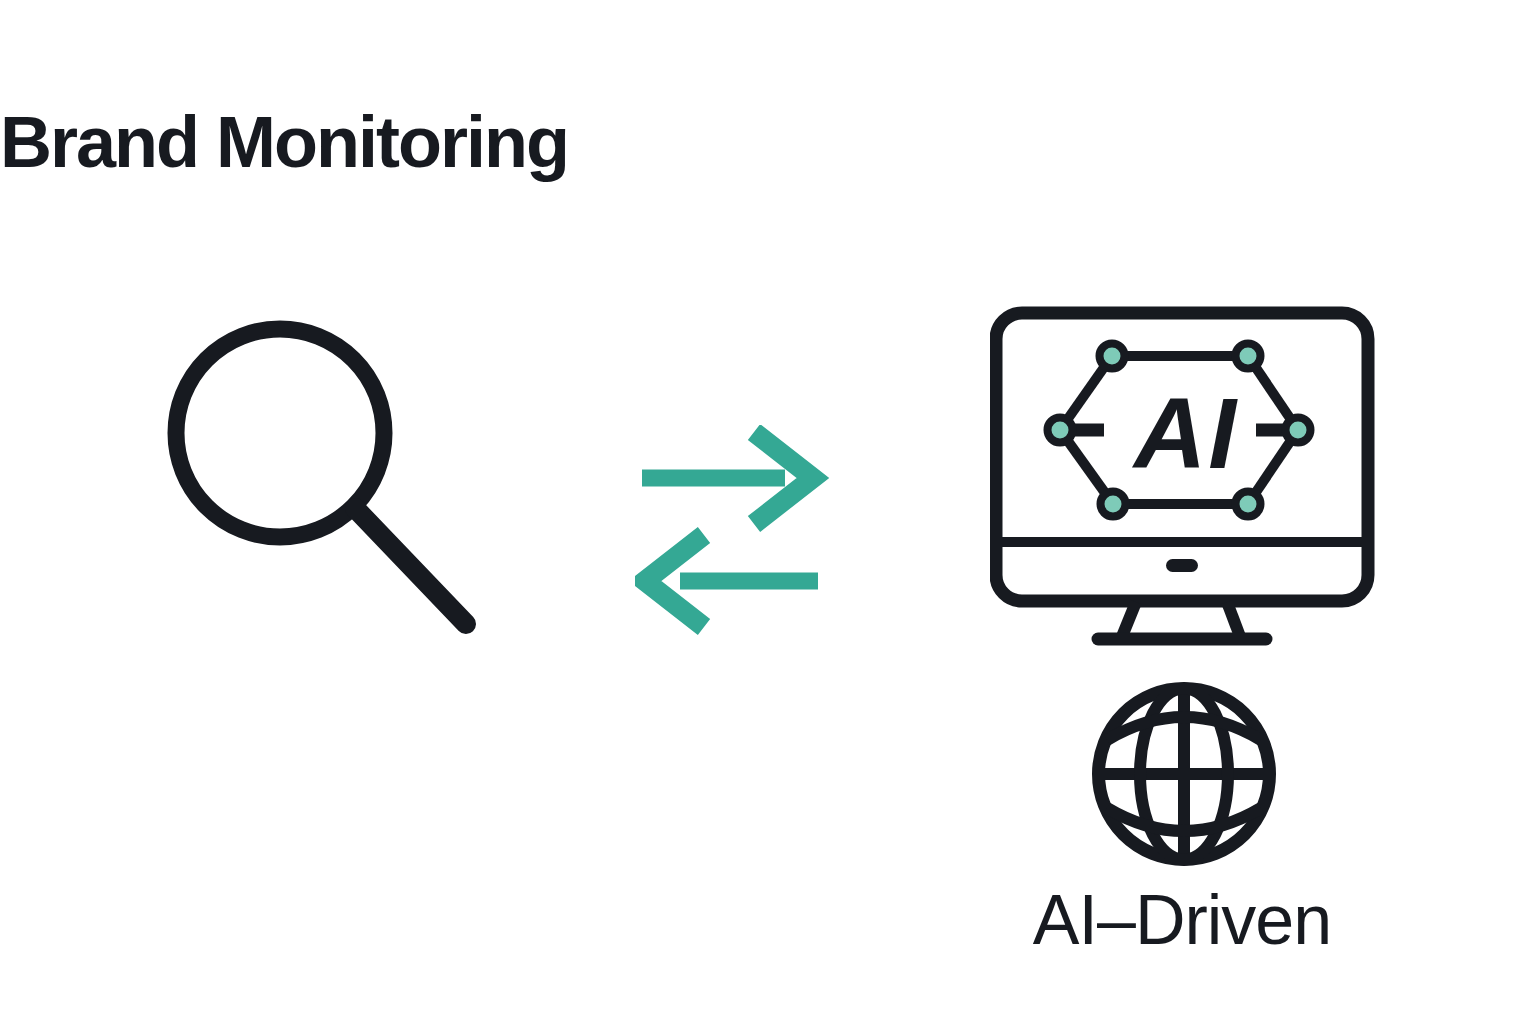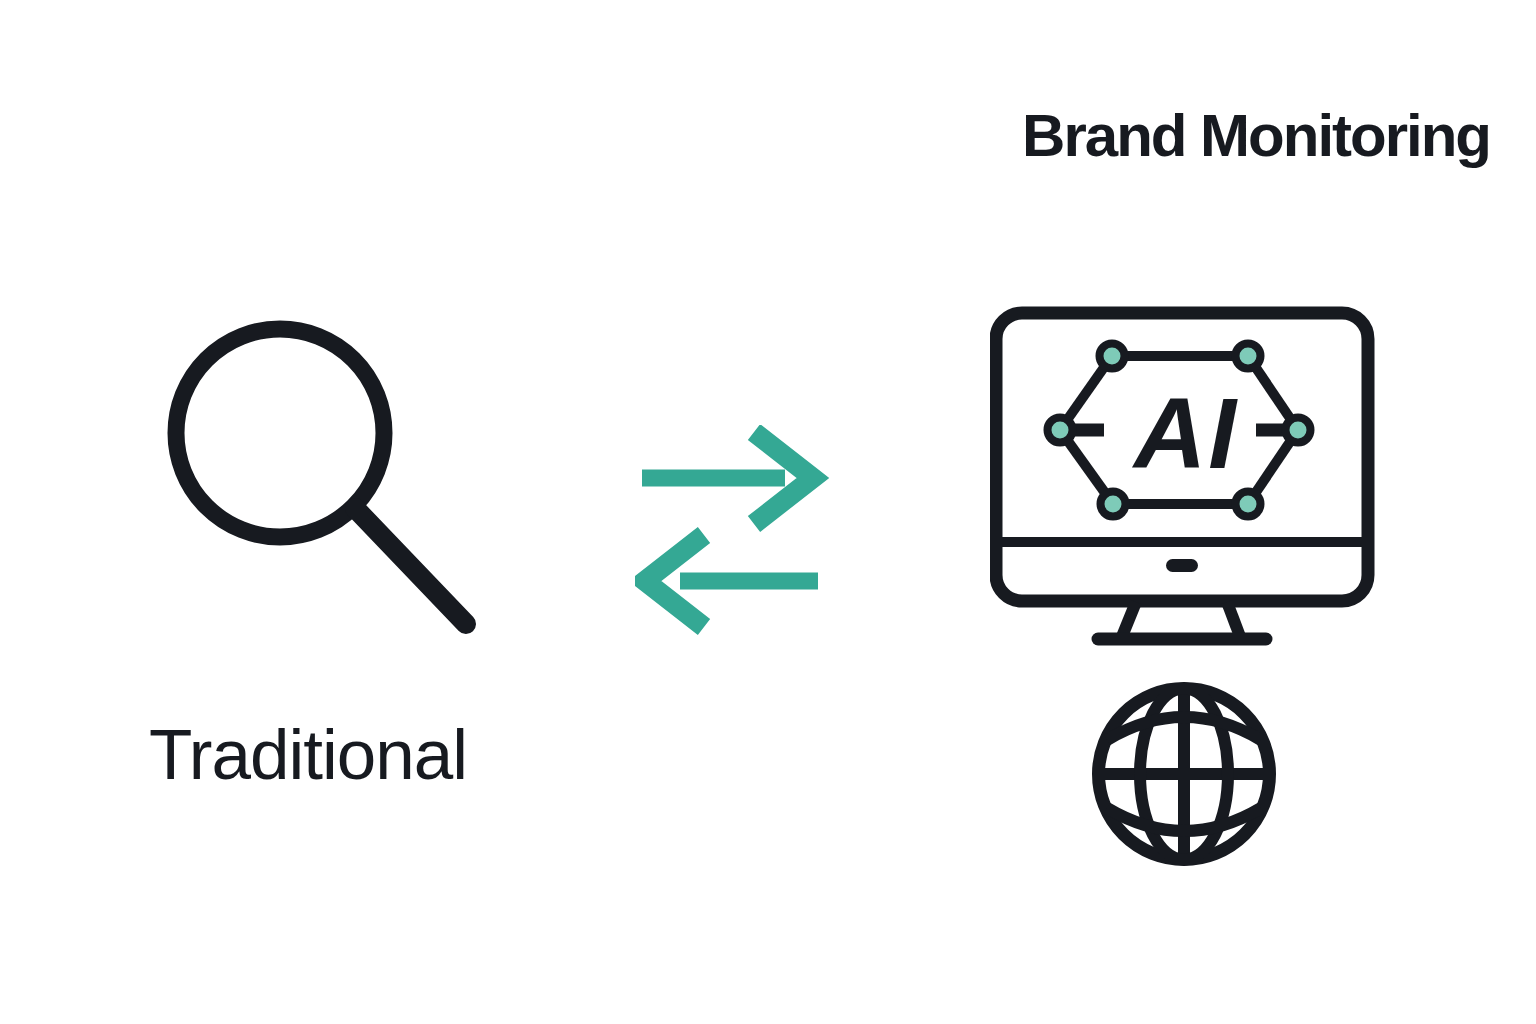--- a/index.html
+++ b/index.html
@@ -13,22 +13,22 @@
     width: 1536px; height: 1024px;
     background: var(--background);
     font-family: "Liberation Sans", sans-serif;
     overflow: hidden;
   }
   .stage { position: relative; width: 1536px; height: 1024px; background: var(--background); }
   .abs { position: absolute; }
 
   .title {
     left: 0; top: 106px; width: 1490px;
-    text-align: right;
-    font-size: 60px;
+    text-align: left;
+    font-size: 72px;
     font-weight: 700;
     letter-spacing: -2px;
     color: var(--ink);
     line-height: 1;
   }
   .side-label {
     text-align: center;
     font-size: 71px;
     font-weight: 500;
     letter-spacing: -1px;
@@ -58,21 +58,20 @@
 
   <div class="abs title">Brand Monitoring</div>
 
   <div class="abs" style="left:158px; top:312px; width:320px; height:325px;">
     <svg width="320" height="325" viewBox="0 0 320 325" aria-hidden="true">
       <circle class="ink-stroke" cx="122" cy="121" r="104" stroke-width="17"></circle>
       <line class="ink-stroke" x1="197" y1="196" x2="308" y2="312" stroke-width="20" stroke-linecap="round"></line>
     </svg>
   </div>
 
-  <div class="abs side-label label-traditional">Traditional</div>
 
   <div class="abs" style="left:635px; top:425px; width:195px; height:210px;">
     <svg width="195" height="210" viewBox="0 0 195 210" aria-hidden="true">
       <g class="teal-stroke" stroke-linecap="butt" stroke-linejoin="miter">
 
         <line x1="7" y1="53" x2="150" y2="53" stroke-width="17"></line>
         <polyline points="119,7 178,53 119,99" stroke-width="20"></polyline>
 
         <line x1="183" y1="156" x2="45" y2="156" stroke-width="17"></line>
         <polyline points="69,110 10,156 69,202" stroke-width="20"></polyline>
@@ -123,14 +122,15 @@
         <circle cx="98" cy="98" r="85.5" stroke-width="13"></circle>
         <line x1="98" y1="14" x2="98" y2="182" stroke-width="12"></line>
         <line x1="14" y1="98" x2="182" y2="98" stroke-width="12"></line>
         <ellipse cx="98" cy="98" rx="44" ry="85.5" stroke-width="12"></ellipse>
         <path d="M 21 64 Q 98 18 175 64" stroke-width="12"></path>
         <path d="M 21 132 Q 98 178 175 132" stroke-width="12"></path>
       </g>
     </svg>
   </div>
 
+  <div class="abs side-label label-ai-driven">AI–Driven</div>
 
 </div>
 
 </body></html>

